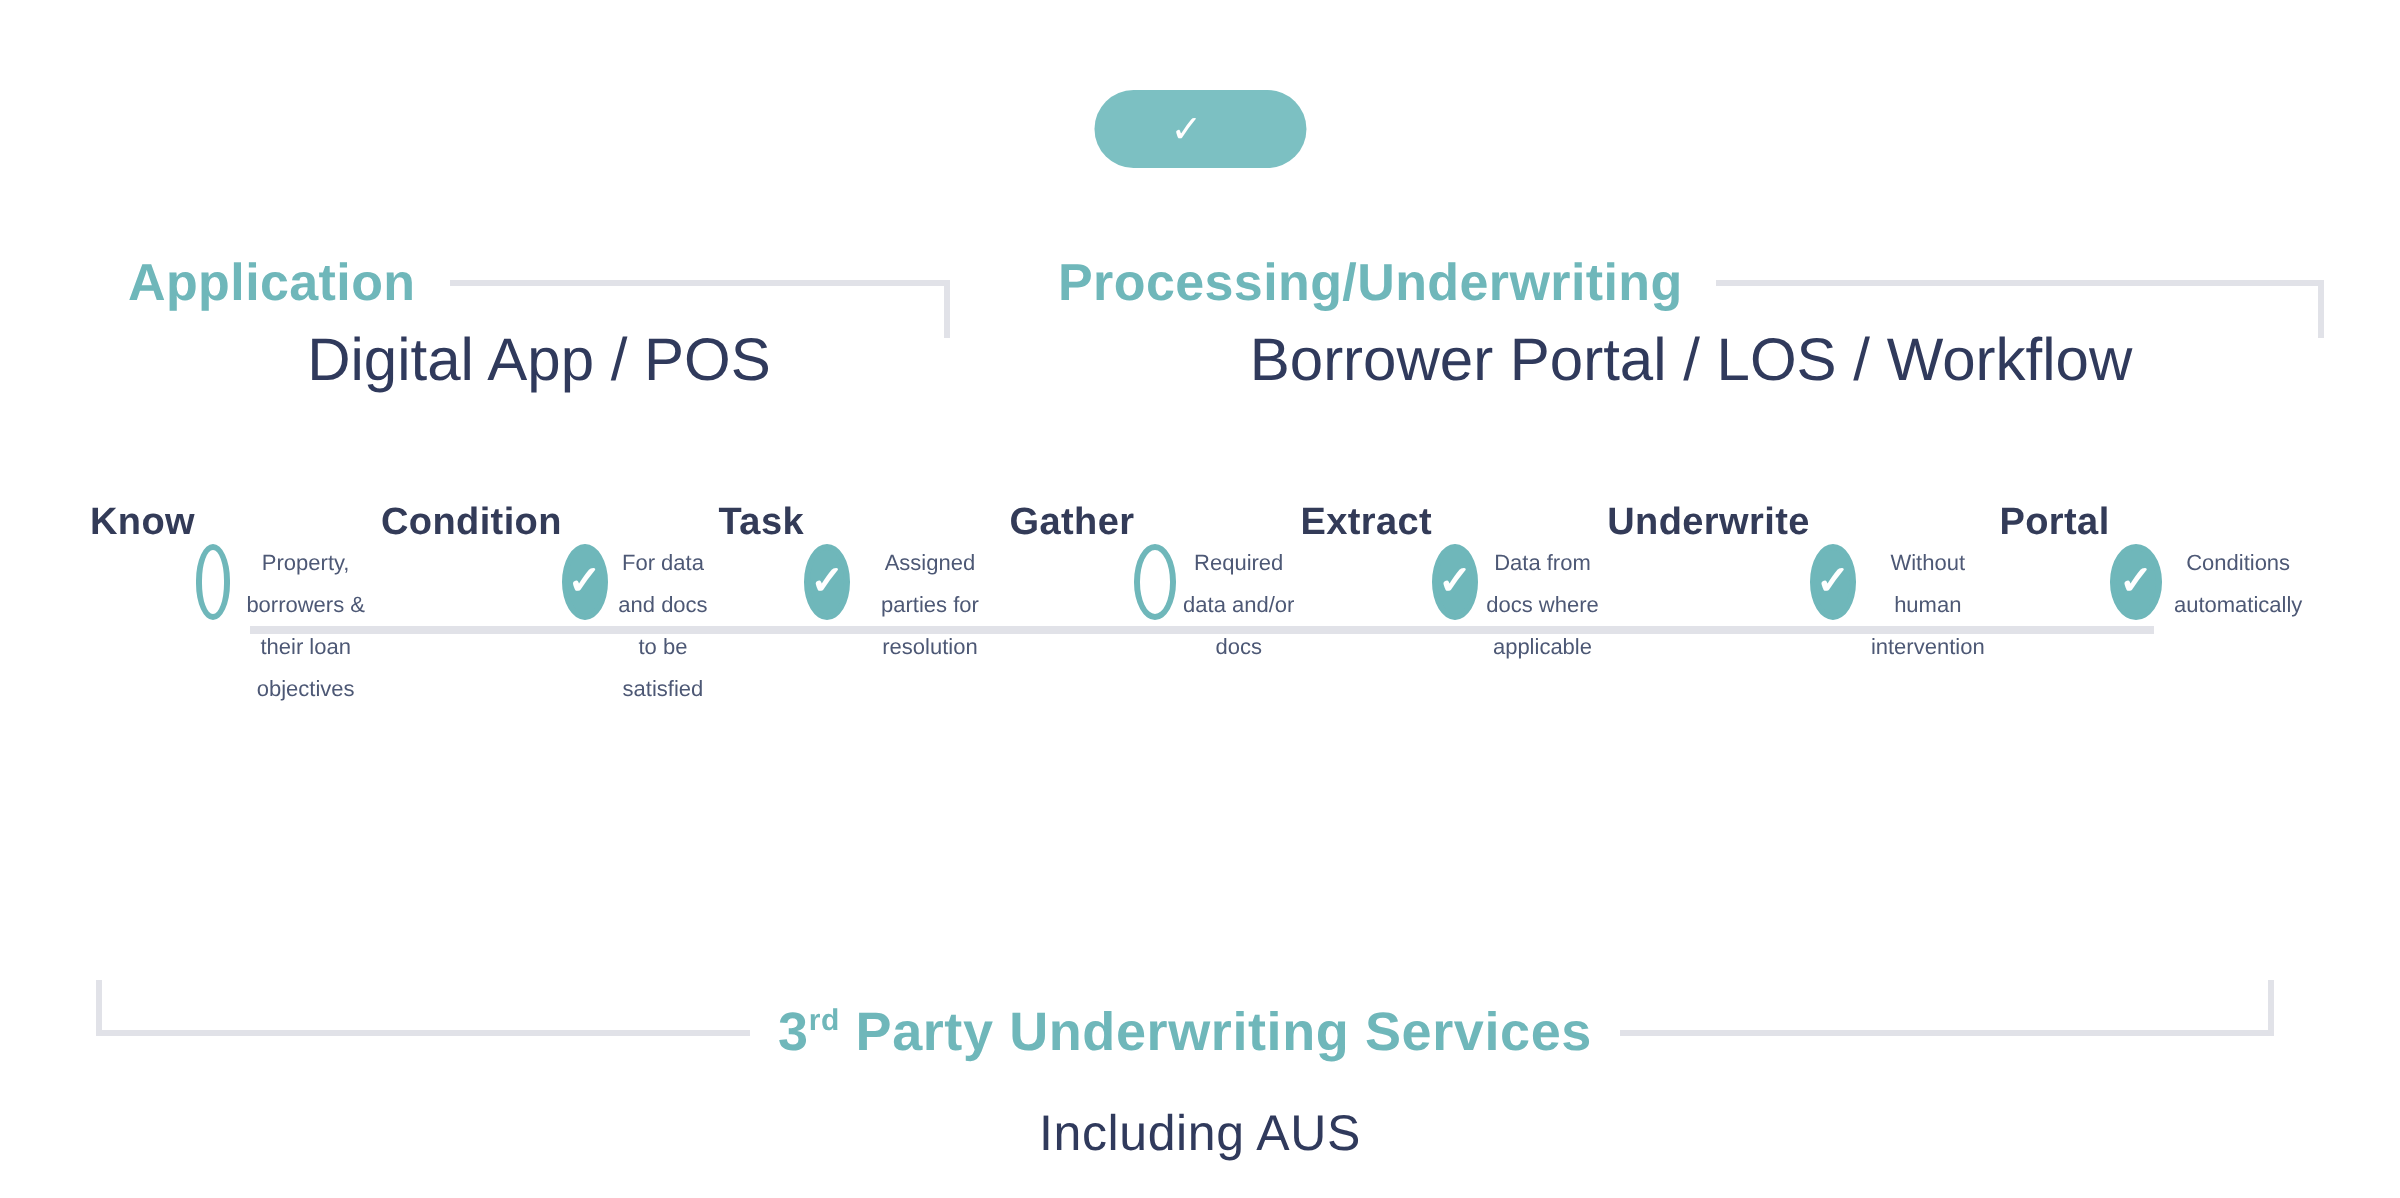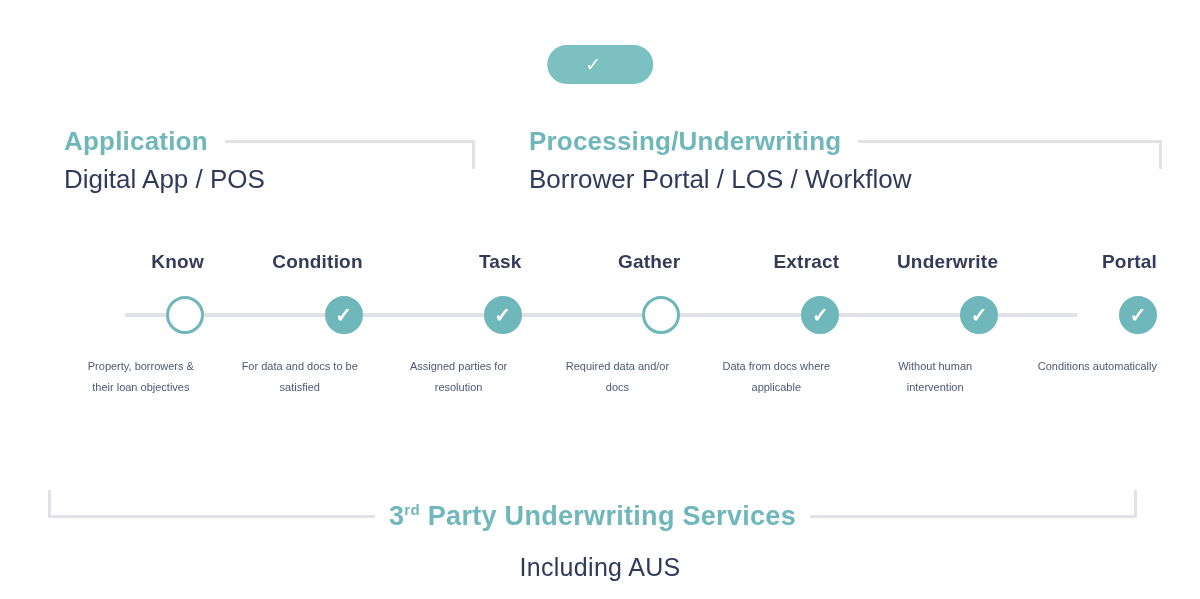--- a/index.html
+++ b/index.html
@@ -53,32 +53,33 @@
     position: relative;
   }
   .bracket-line::after {
     content: ""; position: absolute;
     right: 0; top: 0; width: 3px; height: 29px;
     background: var(--line-gray);
   }
   .section-subtitle {
     margin-top: 7px;
     color: var(--navy);
-    font-size: 26px; font-weight: 400;
-    white-space: nowrap;
+    font-size: 30px; font-weight: 400;
+    white-space: nowrap;
+    text-align: center;
   }
 
   
   .timeline { position: absolute; left: 45px; top: 250px; width: 1112px; }
   .connector {
     position: absolute; top: 63px; left: 80px; right: 80px;
     height: 4px; background: var(--line-gray);
   }
   .steps-row { display: flex; position: relative; }
-  .step { flex: 1; display: flex; flex-direction: column; align-items: flex-end; }
+  .step { flex: 1; display: flex; align-items: flex-start; }
   .step-label {
     font-size: 19px; font-weight: 700;
     color: var(--step-navy); letter-spacing: 0.2px;
     line-height: 24px; white-space: nowrap;
   }
   .circle {
     width: 38px; height: 38px; border-radius: 50%;
     margin-top: 22px;
     position: relative; z-index: 1;
     display: flex; align-items: center; justify-content: center;

